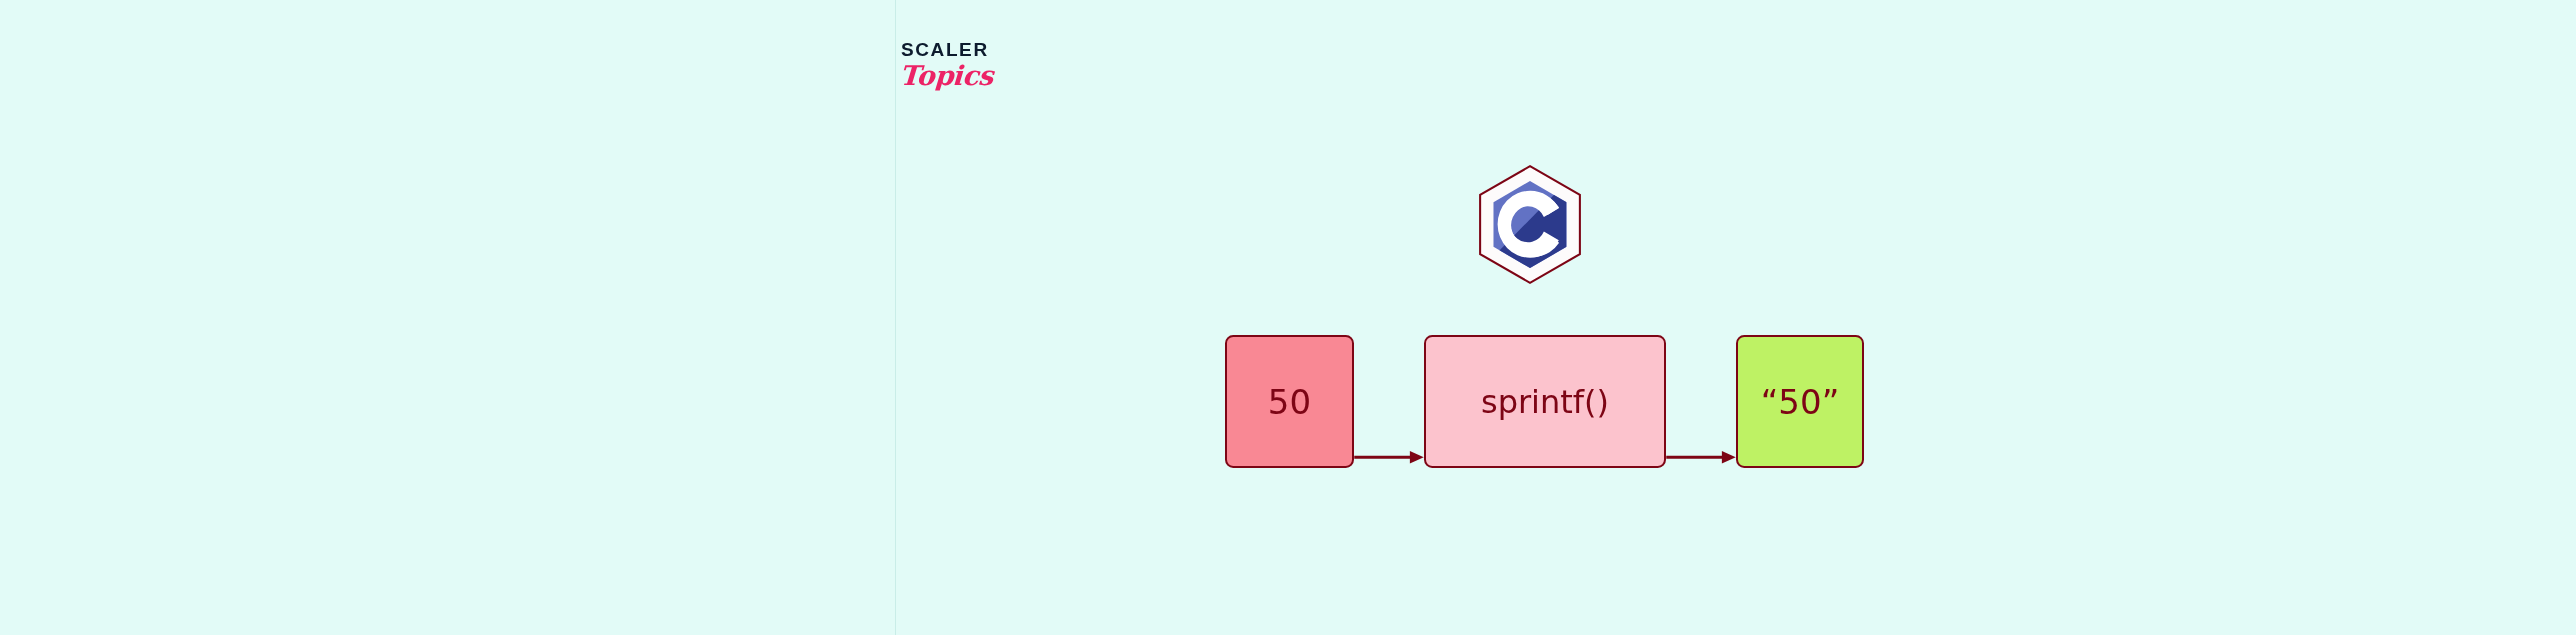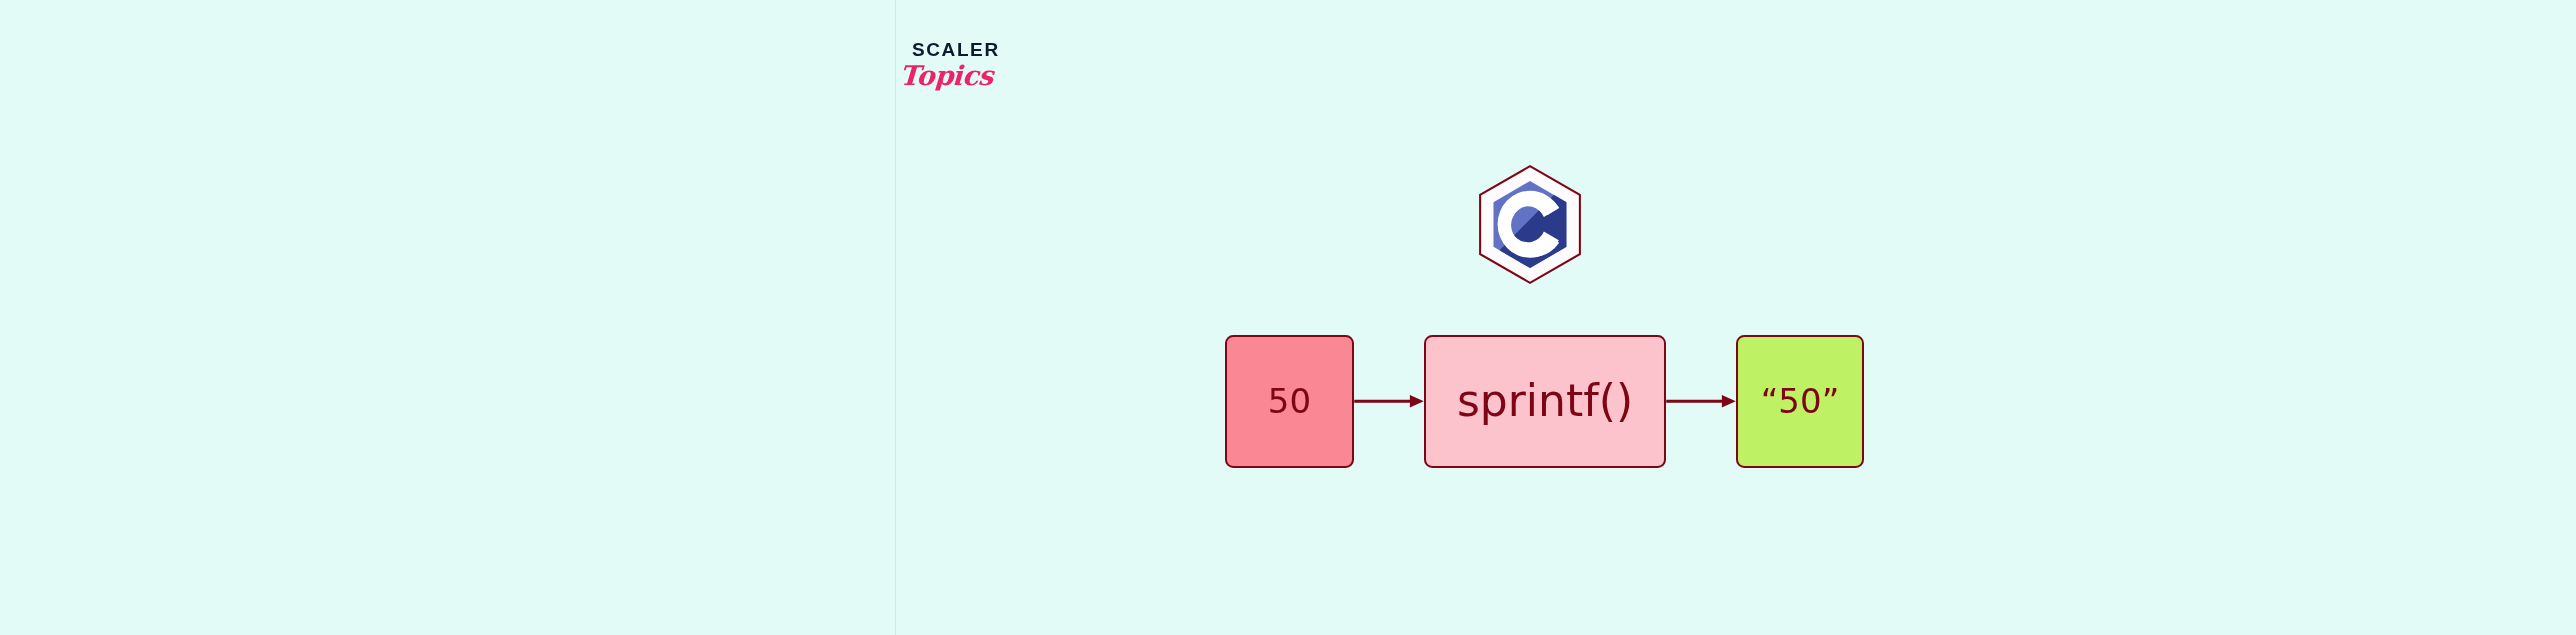--- a/index.html
+++ b/index.html
@@ -40,21 +40,20 @@
   }
   .brand-scaler {
     display: block;
     color: #0d1b2e;
     font-family: "Liberation Sans", sans-serif;
     font-weight: 700;
     font-size: 19px;
     letter-spacing: 1.6px;
     line-height: 1;
     white-space: nowrap;
-    margin-left: 11px;
   }
   .brand-topics {
     display: block;
     color: #ec2366;
     font-family: "DejaVu Serif", serif;
     font-style: italic;
     font-weight: 700;
     font-size: 27px;
     line-height: 1;
     margin-top: 3.1px;
@@ -74,21 +73,21 @@
   }
   .c-logo svg { display: block; width: 100%; height: 100%; }
 
   
   .flow {
     position: absolute;
     left: 1225px;
     top: 334px;
     height: 134px;
     display: flex;
-    align-items: center;
+    align-items: flex-end;
   }
 
   .node {
     box-sizing: border-box;
     border: 2.6px solid #7d0515;
     border-radius: 8.2px;
     display: flex;
     align-items: center;
     justify-content: center;
     color: #7d0515;
@@ -101,21 +100,21 @@
     width: 129px;
     height: 133px;
     background: #f98894;
     font-size: 34px;
   }
 
   .node-func {
     width: 242px;
     height: 133px;
     background: #fcc3cd;
-    font-size: 44px;
+    font-size: 32px;
   }
 
   .node-output {
     width: 128px;
     height: 133px;
     background: #bef264;
     font-size: 34px;
   }
 
   .arrow {

